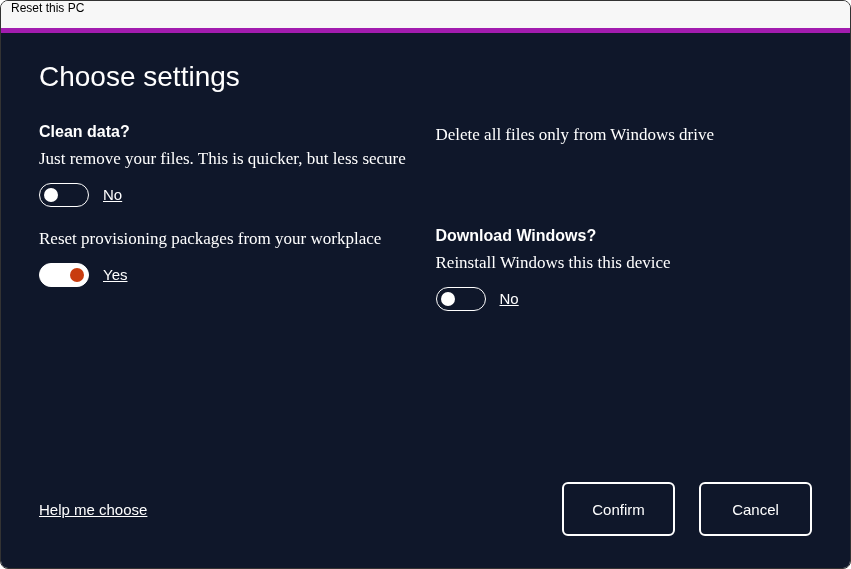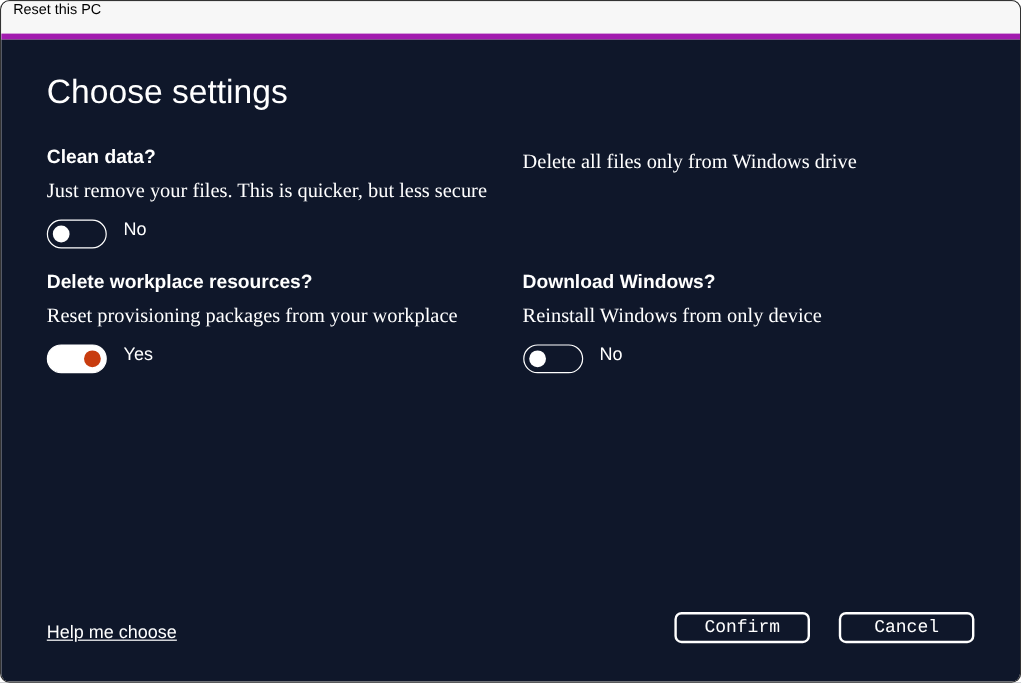--- a/index.html
+++ b/index.html
@@ -60,22 +60,23 @@
     }
     .setting-desc {
       font-size: 17px;
       font-weight: 400;
       line-height: 1.4;
       margin-bottom: 12px;
       font-family: Liberation Serif, serif;
     }
     .toggle-row {
       display: flex;
-      align-items: flex-start;
+      align-items: center;
       gap: 14px;
+      text-decoration: underline;
     }
     .toggle {
       width: 50px;
       height: 24px;
       border: 1.5px solid #fff;
       border-radius: 12px;
       position: relative;
       cursor: pointer;
       flex-shrink: 0;
     }
@@ -96,46 +97,45 @@
     .toggle.on .knob {
       left: 30px;
       background: #c83c0f;
     }
     .toggle-label {
       font-size: 15px;
     }
     .footer {
       margin-top: auto;
       display: flex;
-      align-items: flex-end;
+      align-items: center;
       justify-content: space-between;
     }
     .help-link {
       color: #fff;
       font-size: 15px;
       text-decoration: underline;
       cursor: pointer;
     }
     .buttons {
       display: flex;
       gap: 24px;
     }
     .btn {
       min-width: 113px;
-      height: 26px;
+      height: 54px;
       border: 2px solid #fff;
       background: transparent;
       color: #fff;
       font-size: 15px;
       border-radius: 6px;
       cursor: pointer;
       display: flex;
       align-items: center;
       justify-content: center;
-      font-family: Liberation Mono, monospace;
     }
   </style>
 </head>
 <body>
 
 <div class="titlebar">
   <span>Reset this PC</span>
 </div>
 
 <div class="content">
@@ -152,33 +152,32 @@
           </div>
         <span class="toggle-label">No</span>
       </div>
     </div>
 
     <div class="setting">
       <div class="setting-desc">Delete all files only from Windows drive</div>
     </div>
 
     <div class="setting">
-      <div class="setting-title">Delete workplace resources?</div>
       <div class="setting-desc">Reset provisioning packages from your workplace</div>
       <div class="toggle-row">
         <div class="toggle on">
             <div class="knob"></div>
           </div>
         <span class="toggle-label">Yes</span>
       </div>
     </div>
 
     <div class="setting">
       <div class="setting-title">Download Windows?</div>
-      <div class="setting-desc">Reinstall Windows from only device</div>
+      <div class="setting-desc">Reinstall Windows this this device</div>
       <div class="toggle-row">
         <div class="toggle">
             <div class="knob"></div>
           </div>
         <span class="toggle-label">No</span>
       </div>
     </div>
 
   </div>
 

